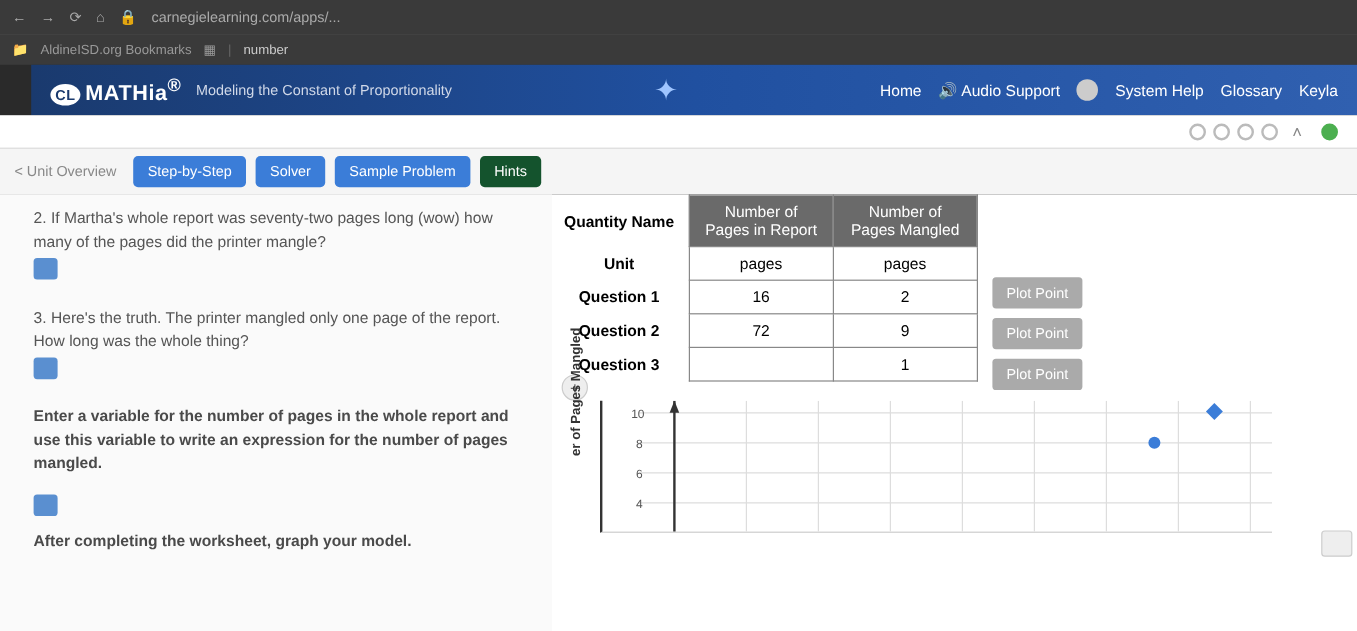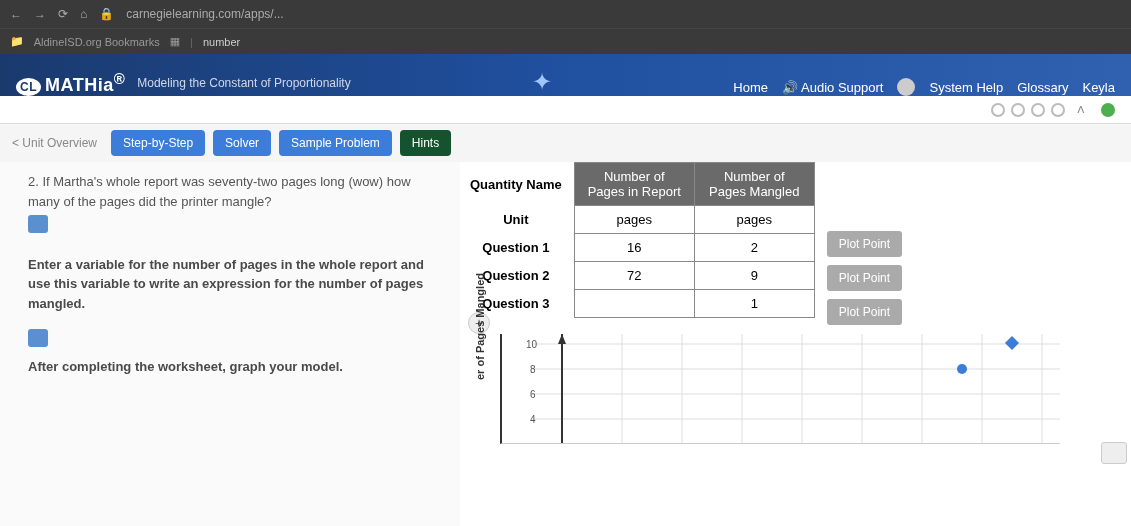--- a/index.html
+++ b/index.html
@@ -2,21 +2,21 @@
 <html><head>
 <meta charset="utf-8">
 <style>
 * { margin: 0; padding: 0; box-sizing: border-box; }
 body { font-family: Arial, sans-serif; background: #2a2a2a; width: 1131px; height: 526px; overflow: hidden; }
 .browser-chrome { background: #3a3a3a; padding: 4px 10px; display: flex; align-items: center; gap: 12px; height: 28px; }
 .browser-chrome span { color: #aaa; font-size: 12px; }
 .nav-icon { color: #ccc; font-size: 14px; cursor: pointer; }
 .bookmark-bar { background: #3a3a3a; padding: 4px 10px; display: flex; align-items: center; gap: 10px; height: 26px; border-top: 1px solid #444; }
 .bookmark-bar span { color: #999; font-size: 11px; }
-.top-banner { background: linear-gradient(to right, #1a3a6e, #2050a0, #3060b0); height: 42px; display: flex; align-items: flex-end; justify-content: space-between; padding: 0 16px; color: #fff; }
+.top-banner { background: linear-gradient(to right, #1a3a6e, #2050a0, #3060b0); height: 42px; display: flex; align-items: center; justify-content: space-between; padding: 0 16px; color: #fff; margin-left: 26px; }
 .banner-left { display: flex; align-items: center; gap: 12px; }
 .mathia-logo { font-size: 18px; font-weight: bold; letter-spacing: 0.5px; }
 .mathia-logo .cl { background: #fff; color: #1a3a6e; border-radius: 50%; padding: 2px 4px; font-size: 12px; margin-right: 4px; }
 .lesson-title { font-size: 12px; color: #d0d8e8; }
 .banner-icons { display: flex; gap: 14px; align-items: center; font-size: 13px; }
 .banner-icons a { color: #fff; text-decoration: none; cursor: pointer; }
 .user-dot { width: 18px; height: 18px; border-radius: 50%; background: #ccc; display: inline-block; }
 .progress-bar { background: #fff; height: 28px; display: flex; align-items: center; justify-content: flex-end; padding: 0 16px; gap: 6px; border-bottom: 1px solid #ddd; }
 .progress-dot { width: 14px; height: 14px; border-radius: 50%; border: 2px solid #bbb; }
 .progress-dot.done { background: #4caf50; border-color: #4caf50; }
@@ -102,20 +102,24 @@
   <button class="tab-btn">Sample Problem</button>
   <button class="tab-btn hints">Hints</button>
 </div>
 
 <div class="content">
   <div class="left-col">
     <div class="question">
       <span>2. If Martha's whole report was seventy-two pages long (wow) how many of the pages did the printer mangle?</span><br>
       <span class="q-icon"></span>
     </div>
+    <div class="question">
+      <span>3. Here's the truth. The printer mangled only one page of the report. How long was the whole thing?</span><br>
+      <span class="q-icon"></span>
+    </div>
     <div class="instruction">Enter a variable for the number of pages in the whole report and use this variable to write an expression for the number of pages mangled.</div>
     <span class="q-icon"></span>
     <div class="after-note">After completing the worksheet, graph your model.</div>
   </div>
 
   <div class="right-col">
     <div class="zoom-icon" style="left:8px;top:150px;">+</div>
     <div class="table-row-wrap">
       <table class="data-table">
         <tbody>

